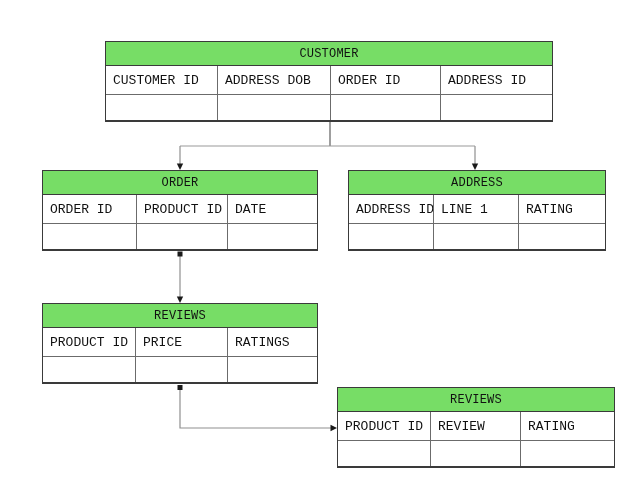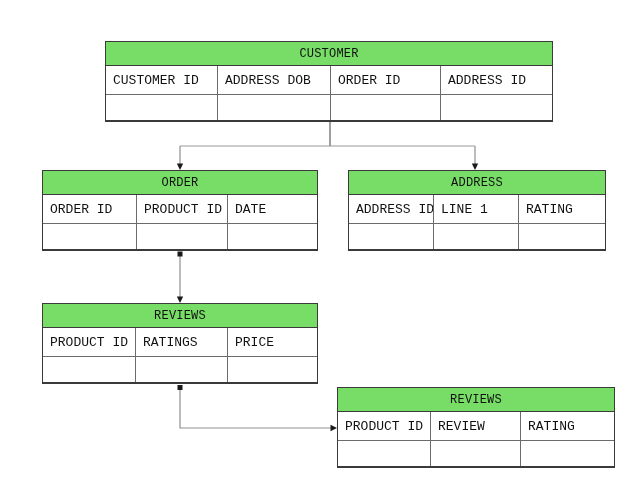--- a/index.html
+++ b/index.html
@@ -133,22 +133,22 @@
       <div class="t-cell"></div>
       <div class="t-cell"></div>
       <div class="t-cell"></div>
     </div>
   </div>
 
   <div class="entity" id="entity-product">
     <div class="t-header">REVIEWS</div>
     <div class="t-row t-cols cols-product">
       <div class="t-cell">PRODUCT ID</div>
+      <div class="t-cell">PRICE</div>
       <div class="t-cell">RATINGS</div>
-      <div class="t-cell">PRICE</div>
     </div>
     <div class="t-row t-empty cols-product">
       <div class="t-cell"></div>
       <div class="t-cell"></div>
       <div class="t-cell"></div>
     </div>
   </div>
 
   <div class="entity" id="entity-reviews">
     <div class="t-header">REVIEWS</div>

